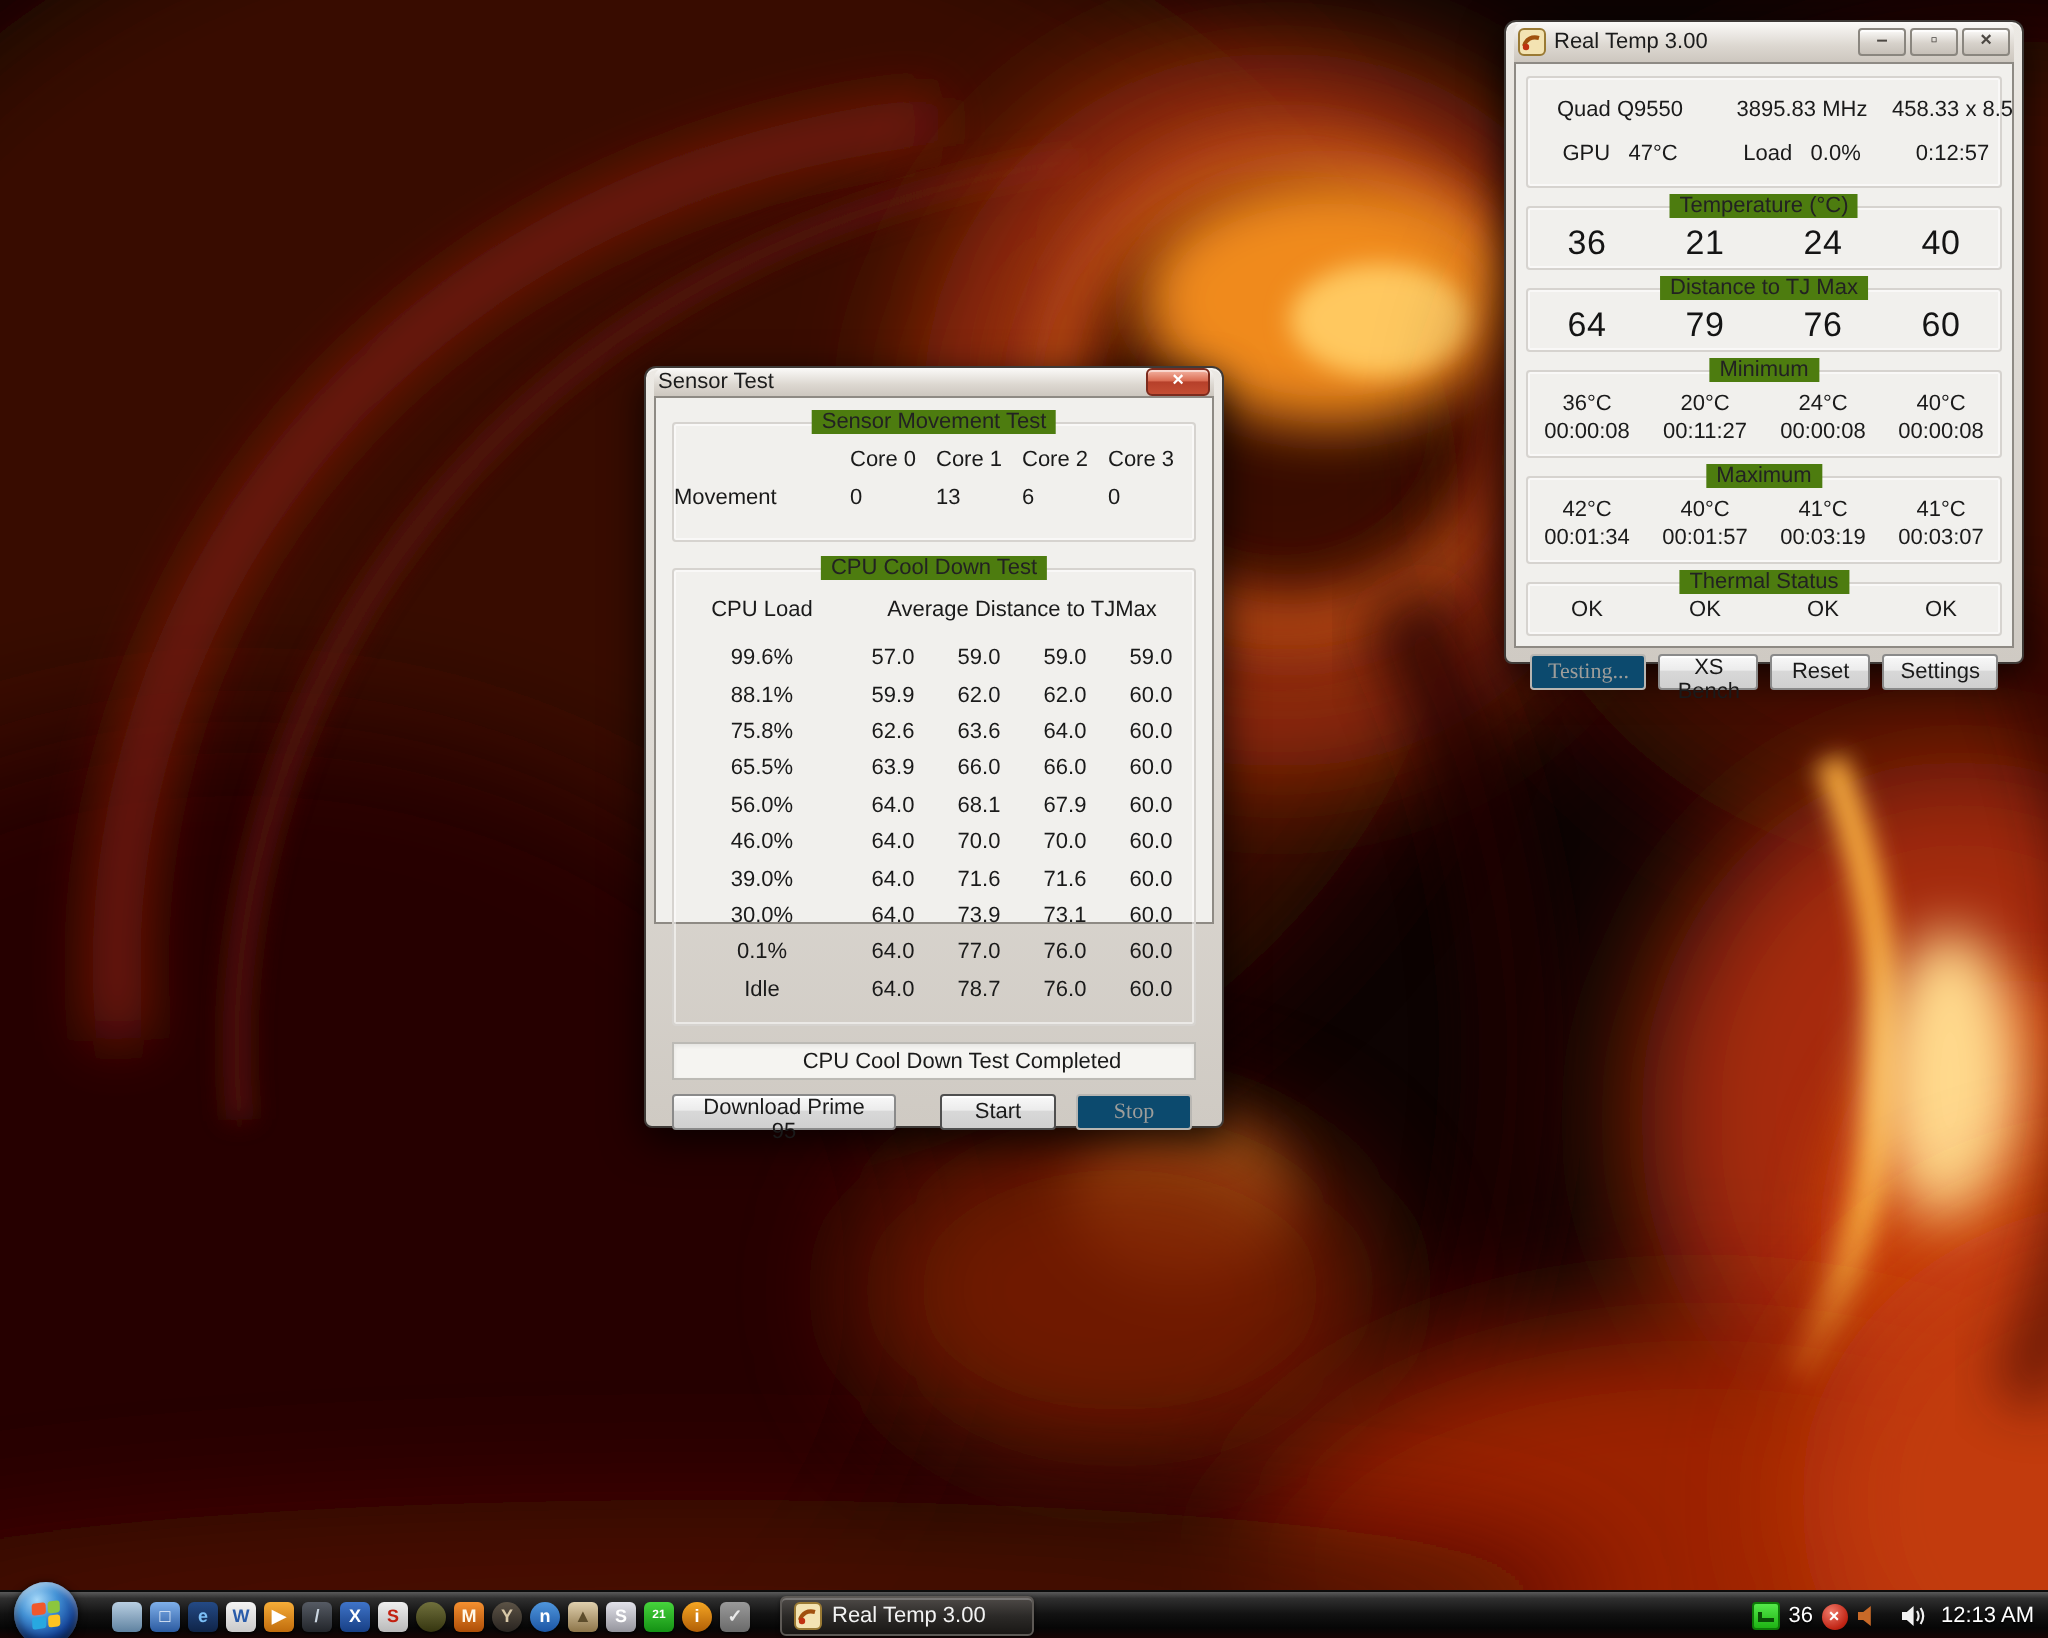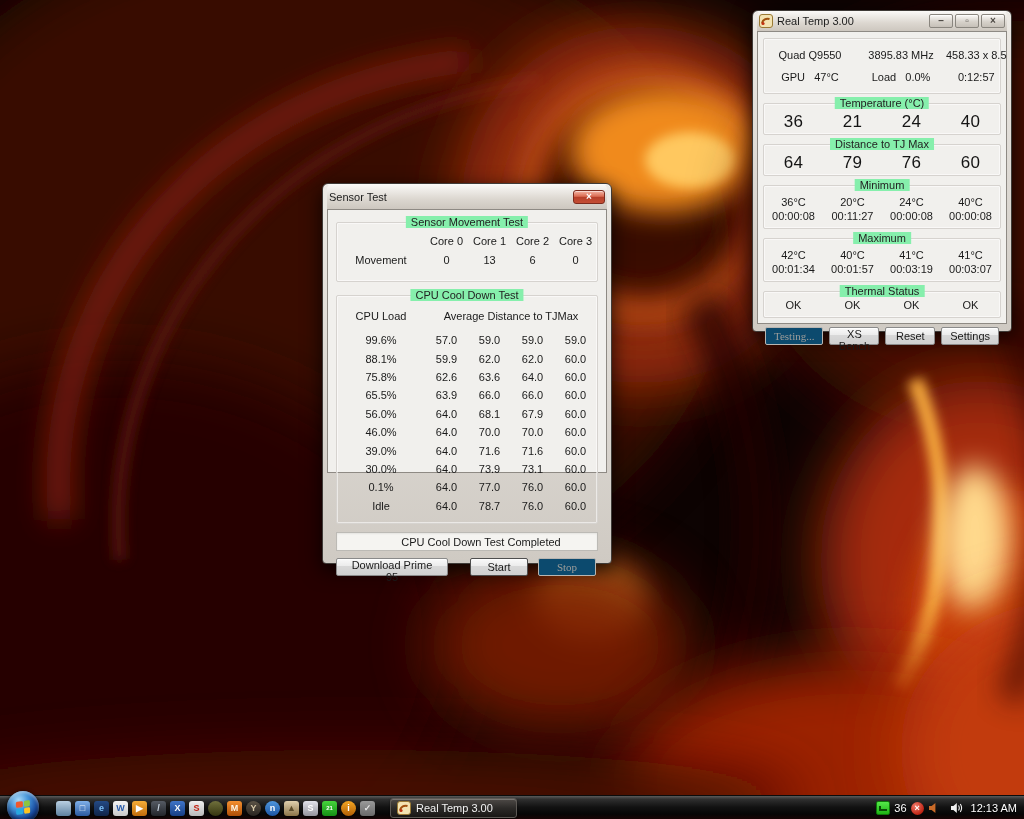--- a/index.html
+++ b/index.html
@@ -5,48 +5,48 @@
   * { margin:0; padding:0; box-sizing:border-box; }
   html,body { width:1024px; height:819px; overflow:hidden; background:#000; }
   body { font-family:"Liberation Sans", sans-serif; font-size:11px; color:#1a1a1a; }
   .stage { position:relative; width:1024px; height:819px; overflow:hidden; background:#0d0302; }
   .wallpaper { position:absolute; left:0; top:0; }
 
   
   .window { position:absolute; border:1px solid #3f3b38; border-radius:6px 6px 4px 4px;
             background:linear-gradient(#ece9e4,#cfcac3); padding:0 4px 4px;
             box-shadow:0 6px 20px rgba(0,0,0,.8), inset 0 1px 0 rgba(255,255,255,.55); }
-  .titlebar { height:25px; display:flex; align-items:center; gap:4px; padding:0 2px;
+  .titlebar { height:14px; display:flex; align-items:center; gap:4px; padding:0 2px;
               background:linear-gradient(#fbfaf8,#dcd7d0 60%,#cdc7bf);
               border-radius:5px 5px 0 0; }
   .titlebar .title { font-size:11px; color:#1c1c1c; white-space:nowrap; }
   .app-icon { width:14px; height:14px; flex:0 0 auto; }
   .client { background:#f1f0ed; border:1px solid #8e8a84; }
 
   .close-red { margin-left:auto; width:32px; height:14px; border:1px solid #7c2b1d; border-radius:3px;
                background:linear-gradient(#f4b5a4,#da6c52 45%,#b6402a 50%,#c44d33);
                color:#fff; font-weight:bold; font-size:10px; line-height:12px; text-align:center;
                box-shadow:inset 0 1px 0 rgba(255,255,255,.5); cursor:default; }
   .win-controls { margin-left:auto; display:flex; gap:2px; }
   .win-btn { width:24px; height:14px; border:1px solid #8a867f; border-radius:2px;
              background:linear-gradient(#fcfbf9,#d7d2cb 55%,#c6c0b8);
              color:#4c4843; font-size:10px; line-height:12px; text-align:center; font-weight:bold;
              box-shadow:inset 0 1px 0 rgba(255,255,255,.7); }
 
   
   .group { position:relative; border:1px solid #d6d3cf; border-radius:2px;
            box-shadow:inset 0 0 0 1px rgba(255,255,255,.55); }
   .group-label { position:absolute; top:-7px; left:50%; transform:translateX(-50%);
-                 background:#86efac; padding:0 5px; white-space:nowrap; font-size:11px; color:#222; }
+                 background:#4d7c0f; padding:0 5px; white-space:nowrap; font-size:11px; color:#222; }
 
   
   #sensor-test { left:322px; top:183px; width:290px; height:381px; }
   #sensor-test .client { height:264px; padding:8px 8px 0; }
   .mv-group { margin-top:4px; height:60px; padding-top:12px; }
-  .mv-grid { display:grid; grid-template-columns:88px repeat(4,1fr); row-gap:7px; text-align:center; }
+  .mv-grid { display:grid; grid-template-columns:88px repeat(4,1fr); row-gap:7px; }
   .cd-group { margin-top:13px; height:229px; padding-top:14px; }
   .cd-head { display:grid; grid-template-columns:88px 1fr; text-align:center; height:16px; }
   .cd-rows { margin-top:5px; }
   .cd-row { display:grid; grid-template-columns:88px repeat(4,1fr); text-align:center; height:18.4px; align-items:center; }
   .status-box { margin-top:8px; height:19px; border:1px solid #bcbab5; background:#f5f4f1;
                 display:flex; align-items:center; justify-content:center;
                 box-shadow:inset 0 1px 2px rgba(0,0,0,.07);padding-left:28px; }
   .st-btn-row { margin-top:7px; display:flex; align-items:center; }
   button.w-btn { height:18px; font-family:"Liberation Sans",sans-serif; font-size:11px; color:#1a1a1a;
                  border:1px solid #8a8a8a; border-radius:2px; padding:0 8px;

